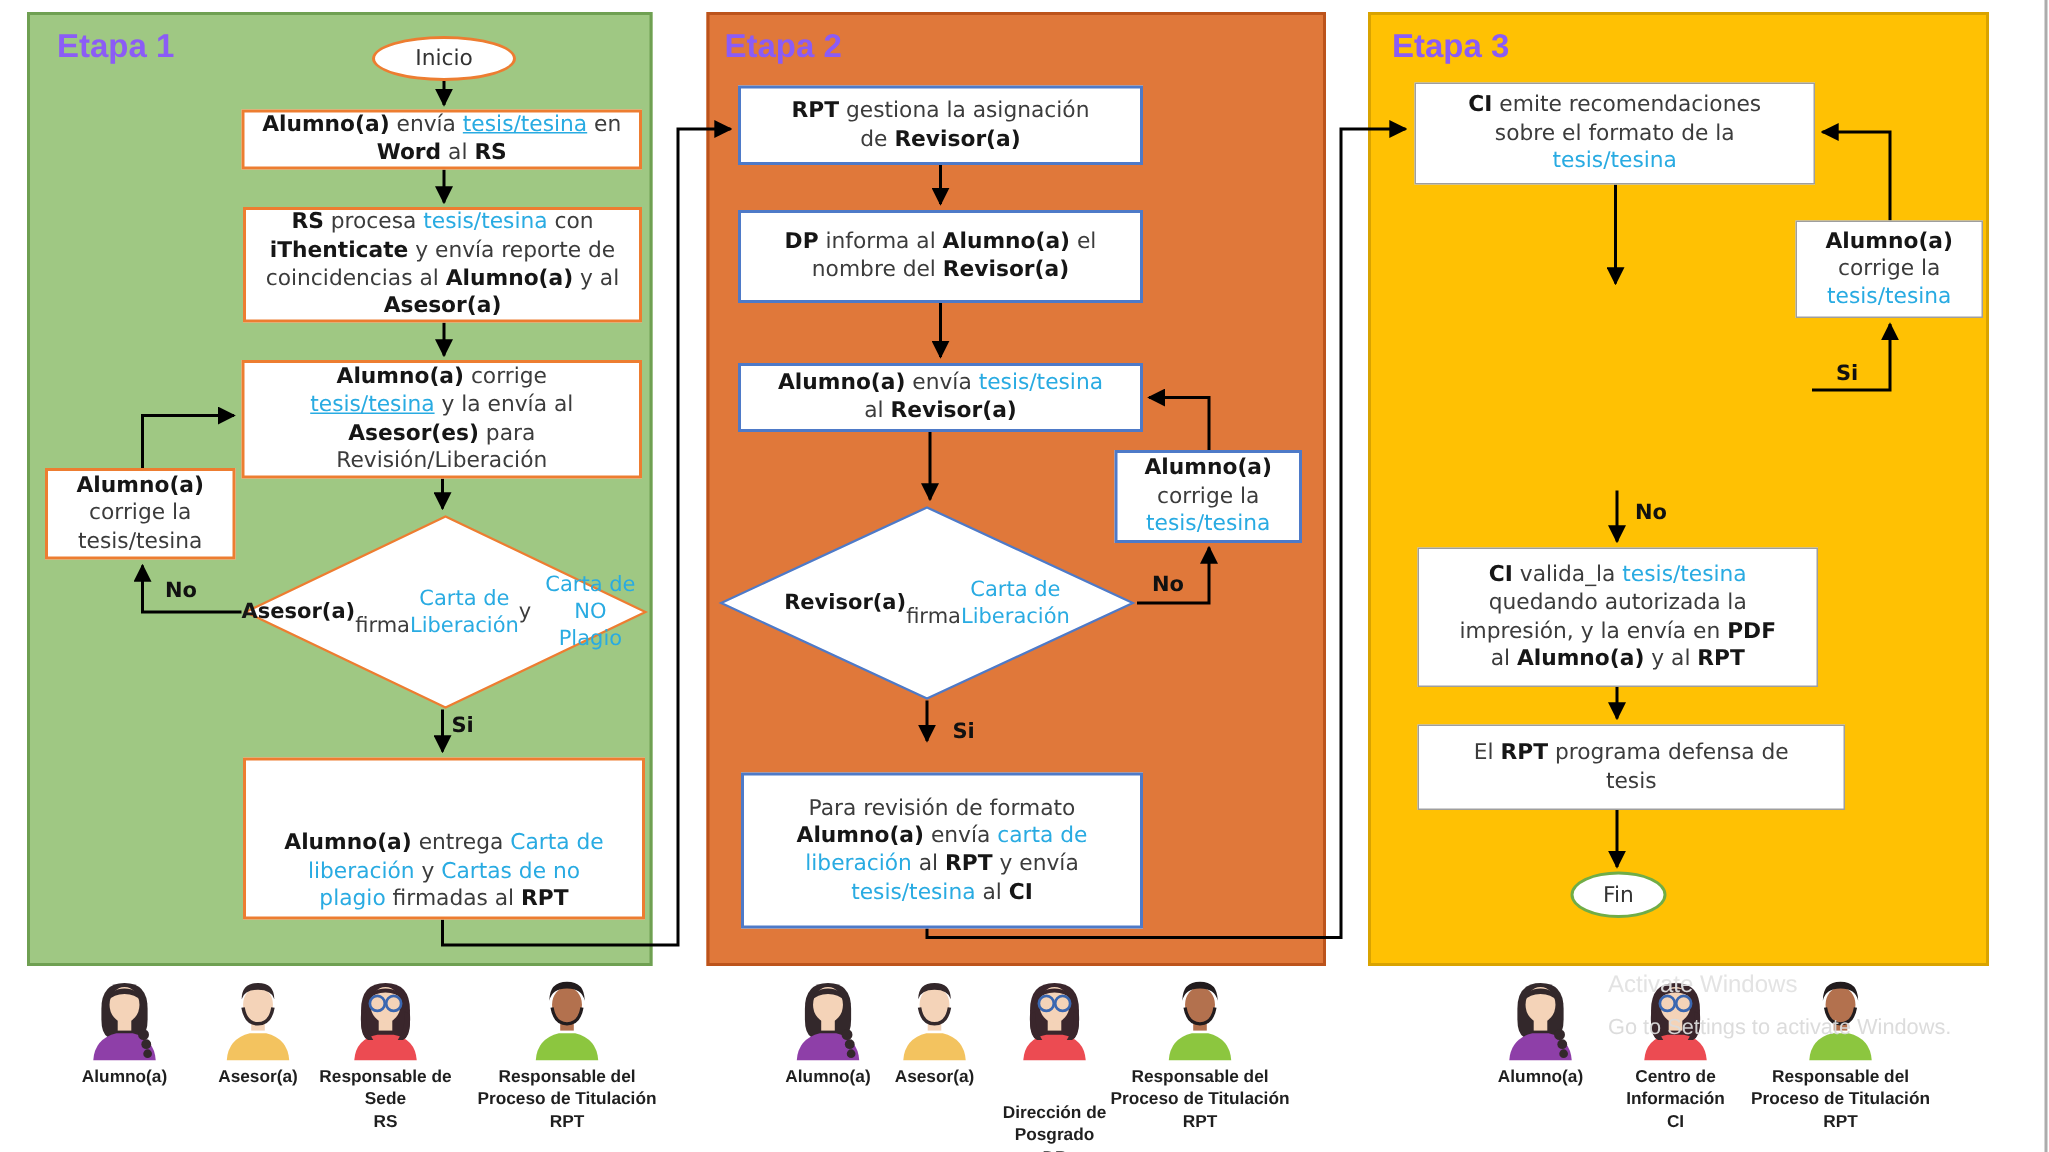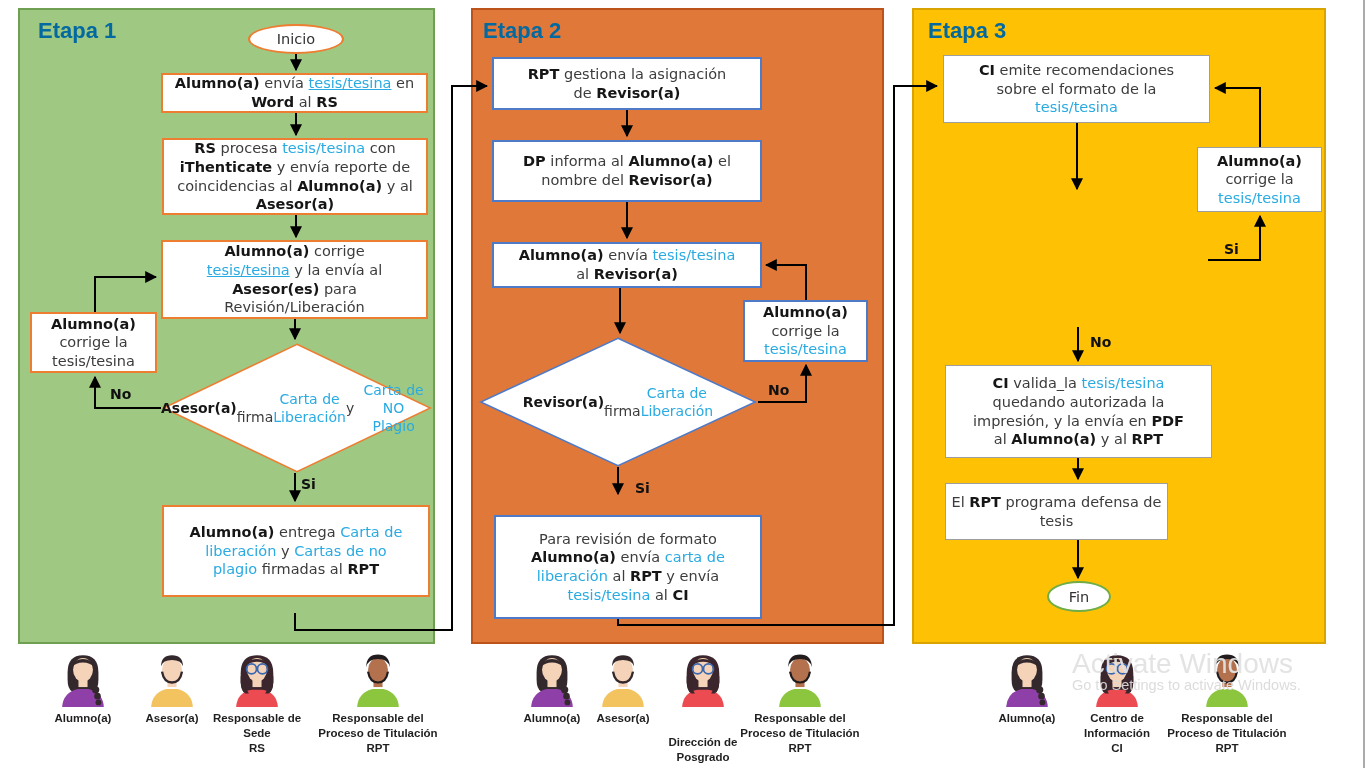--- a/index.html
+++ b/index.html
@@ -3,21 +3,21 @@
 <meta charset="utf-8">
 <style>
   html,body{margin:0;padding:0;background:#fff;}
   #page{position:relative;width:1366px;height:768px;background:#ffffff;overflow:hidden;
         font-family:"DejaVu Sans",sans-serif;color:#3c3c3c;}
   .stage{position:absolute;top:8px;height:636px;box-sizing:border-box;border:2px solid;}
   #stage1{left:18px;width:417px;background:#9FC883;border-color:#6FA052;}
   #stage2{left:471px;width:413px;background:#E0783A;border-color:#BC531B;}
   #stage3{left:912px;width:414px;background:#FFC103;border-color:#D9A300;}
   .stage-title{position:absolute;font-family:"Liberation Sans",sans-serif;font-weight:bold;
-               font-size:22px;color:#0369a1;z-index:3;}
+               font-size:22px;color:#8b5cf6;z-index:3;}
   .box{position:absolute;background:#fff;box-sizing:border-box;display:flex;align-items:center;
        justify-content:center;z-index:2;padding:2px 5px;}
   .b-s1{border:2px solid #ED7D31;}
   .b-s2{border:2px solid #4E7AC8;}
   .b-s3{border:1px solid #9E9E9E;}
   .txt{width:100%;text-align:center;white-space:pre-line;font-size:14.5px;line-height:1.28;}
   .seg-b{font-weight:bold;color:#161616;}
   .seg-c{color:#29ABE2;}
   .seg-cu{color:#29ABE2;text-decoration:underline;}
   .ellipse{position:absolute;background:#fff;border-radius:50%;display:flex;align-items:center;
@@ -30,21 +30,21 @@
          text-align:center;white-space:pre-line;font-size:14px;line-height:1.3;}
   .decision-label{position:absolute;font-weight:bold;font-size:14px;color:#111;z-index:3;}
   .connectors{position:absolute;left:0;top:0;z-index:1;pointer-events:none;}
   .conn{stroke:#000;stroke-width:2;fill:none;marker-end:url(#ah);}
   .person{position:absolute;top:648px;display:flex;flex-direction:column;align-items:center;z-index:2;}
   .avatar{width:58px;height:60px;}
   .role{margin-top:3px;font-family:"Liberation Sans",sans-serif;font-weight:bold;font-size:11.5px;
         line-height:1.3;color:#1f1f1f;text-align:center;white-space:pre-line;}
   .watermark{position:absolute;z-index:5;color:rgba(225,225,225,0.95);
              font-family:"Liberation Sans",sans-serif;pointer-events:none;}
-  #wm1{left:1072px;top:648px;font-size:28px;}
+  #wm1{left:1072px;top:648px;font-size:16px;}
   #wm2{left:1072px;top:677px;font-size:14.5px;color:rgba(218,218,218,0.95);}
   .screen-edge{position:absolute;right:1px;top:0;width:2px;height:768px;background:#ACACAC;z-index:0;}
   .defs-hidden{position:absolute;width:0;height:0;overflow:hidden;}
 </style>
 </head>
 <body>
 
 <div id="page">
 
   <svg class="defs-hidden" aria-hidden="true">
@@ -154,21 +154,21 @@
   <div class="diamond" style="left:161px;top:343px;width:272px;height:130px;">
     <svg viewBox="0 0 100 100" preserveAspectRatio="none">
         <polygon points="50,1 99,50 50,99 1,50" fill="#fff" stroke="#ED7D31" stroke-width="1.5" vector-effect="non-scaling-stroke"></polygon>
       </svg>
     <div class="dtext"><span class="seg-b">Asesor(a)</span><span class="seg-n">
 firma </span><span class="seg-c">Carta de
 Liberación</span><span class="seg-n"> y
 </span><span class="seg-c">Carta de NO
 Plagio</span></div>
   </div>
-  <div class="box b-s1" style="left:162px;top:505px;width:268px;height:92px;">
+  <div class="box b-s1" style="left:162px;top:505px;width:268px;height:108px;align-items:flex-end;">
       <div class="txt"><span class="seg-b">Alumno(a)</span><span class="seg-n"> entrega </span><span class="seg-c">Carta de
 liberación</span><span class="seg-n"> y </span><span class="seg-c">Cartas de no
 plagio</span><span class="seg-n"> firmadas al </span><span class="seg-b">RPT</span></div>
     </div>
   <div class="decision-label" style="left:110px;top:386px;">No</div>
   <div class="decision-label" style="left:301px;top:476px;">Si</div>
 
   <div class="box b-s2" style="left:492px;top:57px;width:270px;height:53px;">
       <div class="txt"><span class="seg-b">RPT</span><span class="seg-n"> gestiona la asignación
 de </span><span class="seg-b">Revisor(a)</span></div>
@@ -212,21 +212,21 @@
       <div class="txt"><span class="seg-b">Alumno(a)</span><span class="seg-n">
 corrige la
 </span><span class="seg-c">tesis/tesina</span></div>
     </div>
   <div class="box b-s3" style="left:945px;top:365px;width:267px;height:93px;">
       <div class="txt"><span class="seg-b">CI</span><span class="seg-n"> valida_la </span><span class="seg-c">tesis/tesina</span><span class="seg-n">
 quedando autorizada la
 impresión, y la envía en </span><span class="seg-b">PDF</span><span class="seg-n">
 al </span><span class="seg-b">Alumno(a)</span><span class="seg-n"> y al </span><span class="seg-b">RPT</span></div>
     </div>
-  <div class="box b-s3" style="left:945px;top:483px;width:223px;height:57px;">
+  <div class="box b-s3" style="left:945px;top:483px;width:285px;height:57px;">
       <div class="txt"><span class="seg-n">El </span><span class="seg-b">RPT</span><span class="seg-n"> programa defensa de
 tesis</span></div>
     </div>
   <div class="ellipse el-end" style="left:1047px;top:581px;width:64px;height:31px;">Fin</div>
   <div class="decision-label" style="left:1224px;top:241px;">Si</div>
   <div class="decision-label" style="left:1090px;top:334px;">No</div>
 
   <div class="person" style="left:33px;width:100px;">
     <svg class="avatar" viewBox="0 0 64 64">
         <use href="#av-wp"></use>

